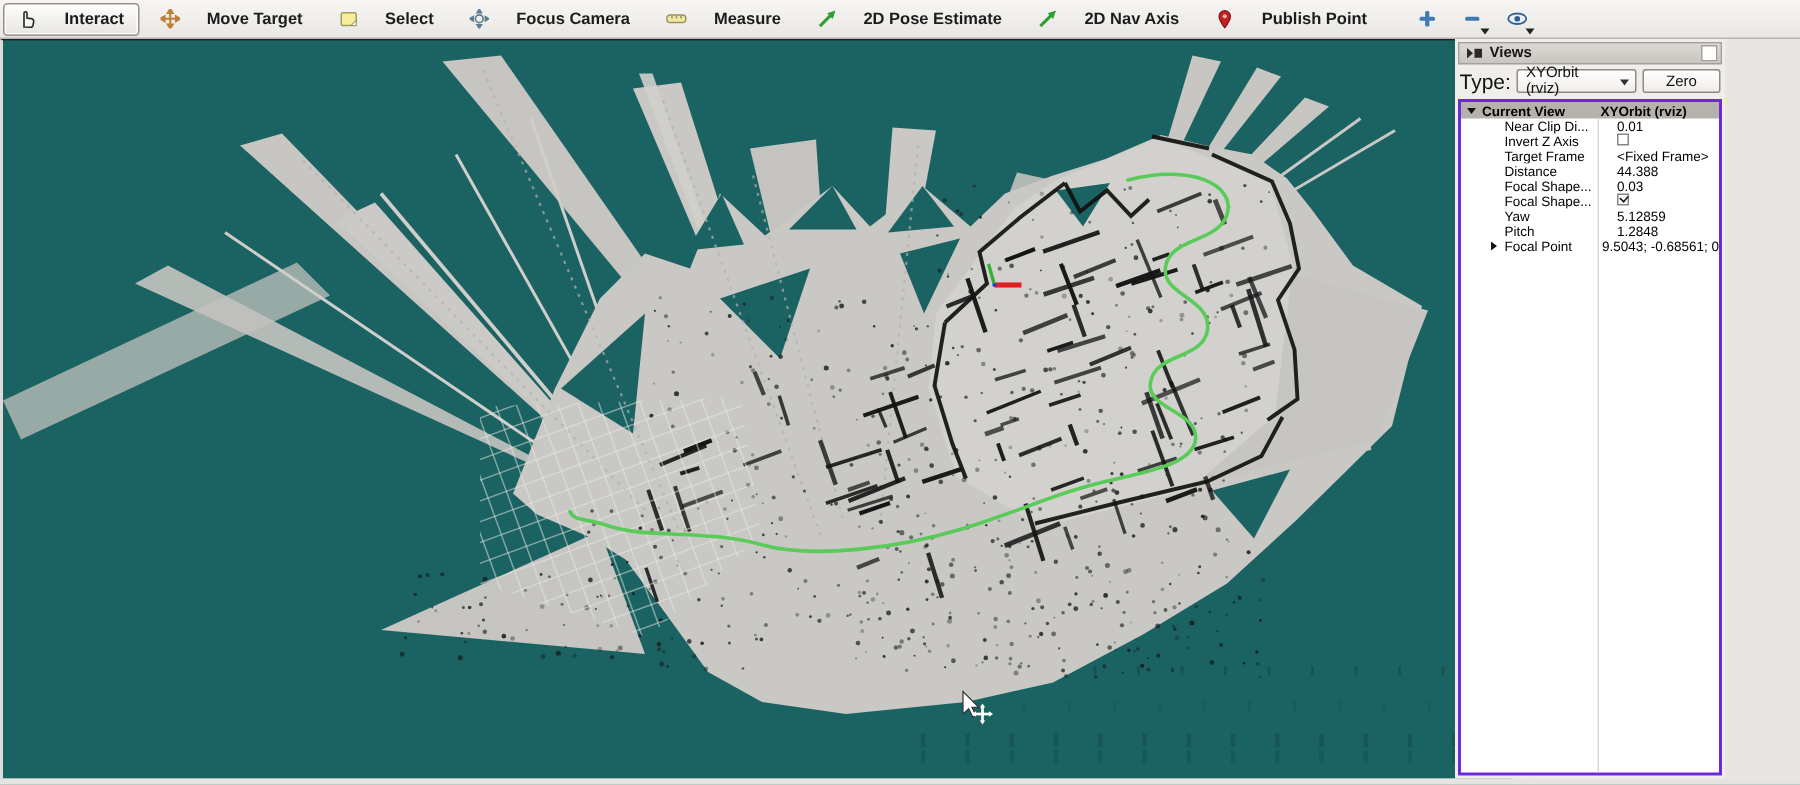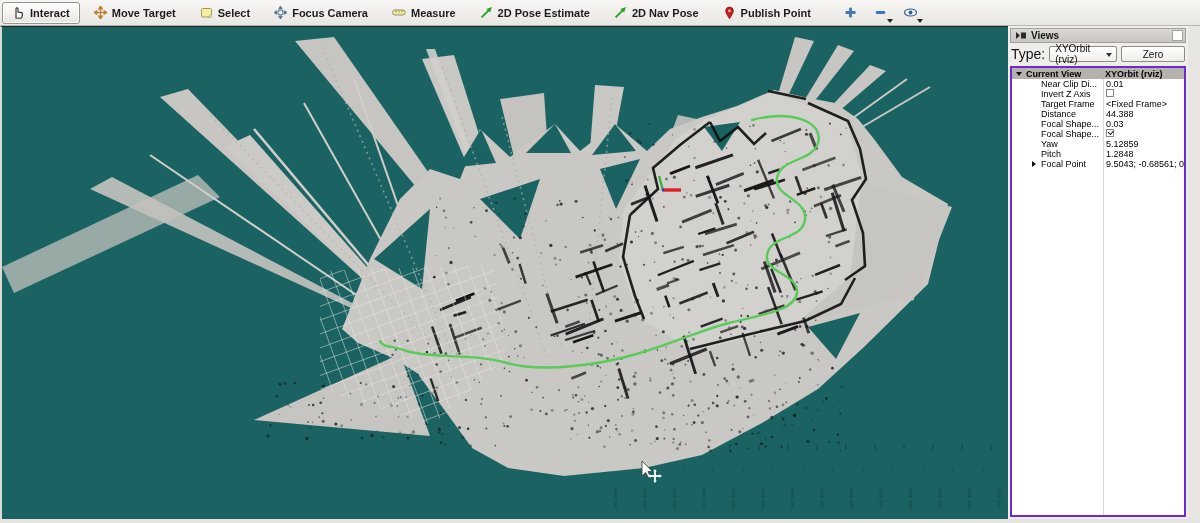--- a/index.html
+++ b/index.html
@@ -4,21 +4,21 @@
 <style>
   * { margin:0; padding:0; box-sizing:border-box; }
   html,body { width:1200px; height:523px; overflow:hidden;
     font-family:"Liberation Sans","DejaVu Sans",sans-serif; background:#e8e6e2; }
   .app { position:relative; width:1200px; height:523px; }
 
   
   .toolbar { position:absolute; top:0; left:0; width:1200px; height:26px;
     background:linear-gradient(#f7f6f4,#e9e7e3); border-bottom:1px solid #b9b6b1;
     display:flex; align-items:center; padding-left:2px; }
-  .tool { display:inline-flex; align-items:center; gap:5px; height:22px;
+  .tool { display:inline-flex; align-items:center; gap:18px; height:22px;
     padding:0 9px; margin-right:4px; font-size:11px; font-weight:700; color:#1c1c1c;
     border:1px solid transparent; border-radius:3px; cursor:default; white-space:nowrap; }
   .tool.active { background:linear-gradient(#fefefd,#e7e5e1);
     border:1px solid #979288; box-shadow:0 0 0 1px #fff inset; }
   .tool svg { display:block; }
   .iconbtn { position:relative; display:inline-flex; align-items:center; justify-content:center;
     width:24px; height:22px; margin-right:6px; border-radius:3px; }
   .iconbtn .caret { position:absolute; right:0; bottom:1px; width:0; height:0;
     border-left:3px solid transparent; border-right:3px solid transparent; border-top:4px solid #222; }
   .tbgap { width:14px; }
@@ -26,47 +26,47 @@
   
   .viewport { position:absolute; top:26px; left:0; width:1008px; height:493px;
     border-top:1px solid #20201f; border-left:2px solid #dddbd7; background:#1b6362; }
   .viewport svg { display:block; }
   .splitter { position:absolute; top:26px; left:1008px; width:12px; height:493px;
     background:#e9e7e3; border-left:1px solid #c4c1bc; border-right:1px solid #c4c1bc; }
   .splitter .harrow { position:absolute; top:255px; left:2px; width:0; height:0;
     border-top:4px solid transparent; border-bottom:4px solid transparent; border-left:6px solid #1a1a1a; }
 
   
-  .panel { position:absolute; top:26px; left:1008px; width:180px; height:493px;
+  .panel { position:absolute; top:26px; left:970px; width:180px; height:493px;
     background:#f0eeeb; padding:2px 2px 0 2px; }
   .panel-titlebar { height:15px; display:flex; align-items:center; gap:4px; padding:0 2px 0 4px;
     background:linear-gradient(#dcd9d5,#c9c6c2); border:1px solid #a3a09b; }
   .panel-title { font-size:10px; font-weight:700; color:#141414; flex:0 0 auto; }
   .undock { margin-left:auto; width:11px; height:11px; background:#fdfdfc; border:1px solid #a3a09b; }
   .type-row { height:22px; display:flex; align-items:center; gap:4px; padding:0 1px; }
   .type-label { font-size:14px; color:#141414; }
   .combo { position:relative; flex:1; height:16px; border:1px solid #8f8b85; border-radius:2px;
     background:linear-gradient(#ffffff,#f0eeeb); font-size:10px; color:#111;
     display:flex; align-items:center; padding:0 14px 0 5px; }
   .combo .caret { position:absolute; right:4px; top:6px; width:0; height:0;
     border-left:3.5px solid transparent; border-right:3.5px solid transparent; border-top:4.5px solid #333; }
-  .zero-btn { width:64px; height:16px; border:1px solid #8f8b85; border-radius:2px;
+  .zero-btn { width:52px; height:16px; border:1px solid #8f8b85; border-radius:2px;
     background:linear-gradient(#ffffff,#efede9); font-size:10px; color:#111;
     display:flex; align-items:center; justify-content:center; }
   .tree { position:relative; margin-top:1px; height:451px; background:#ffffff;
     border:2px solid #6d28d9; font-size:9px; color:#000; }
   .tree-header { height:11px; display:flex; align-items:center; background:#b5b1ab;
     font-weight:700; }
   .tree-header .exp-down { width:0; height:0; margin:0 4px 0 4px;
     border-left:3.5px solid transparent; border-right:3.5px solid transparent; border-top:4.5px solid #111; }
   .tree-header .hname { width:79px; }
   .tree-header .hval { flex:1; }
   .trow { height:10px; display:flex; align-items:center; }
   .trow .tname { width:91px; padding-left:29px; white-space:nowrap; overflow:hidden; }
-  .trow .tval { flex:1; padding-left:3px; white-space:nowrap; }
+  .trow .tval { flex:1; padding-left:13px; white-space:nowrap; }
   .trow .exp-right { position:absolute; left:20px; width:0; height:0;
     border-top:3.5px solid transparent; border-bottom:3.5px solid transparent; border-left:4.5px solid #111; }
   .col-divider { position:absolute; left:91px; top:11px; bottom:0; width:1px; background:#d9d7d3; }
   .checkbox { position:relative; display:inline-block; width:8px; height:8px;
     border:1px solid #8a8680; background:#fff; }
   .checkbox.checked::after { content:""; position:absolute; left:1px; top:0px;
     width:4px; height:2.5px; border-left:1.6px solid #111; border-bottom:1.6px solid #111;
     transform:rotate(-48deg); }
   .bottom-strip { position:absolute; left:0; top:519px; width:1200px; height:4px; background:#e6e4e0; }
 </style>
@@ -128,21 +128,21 @@
         <line x1="1.6" y1="11.4" x2="9.4" y2="3.6" stroke="#2e9e2e" stroke-width="2"></line>
         <polygon points="12,1 6.4,2.9 10.1,6.6" fill="#2e9e2e"></polygon>
       </svg>
       <span>2D Pose Estimate</span>
     </div>
     <div class="tool">
       <svg width="13" height="13" viewBox="0 0 13 13">
         <line x1="1.6" y1="11.4" x2="9.4" y2="3.6" stroke="#2e9e2e" stroke-width="2"></line>
         <polygon points="12,1 6.4,2.9 10.1,6.6" fill="#2e9e2e"></polygon>
       </svg>
-      <span>2D Nav Pose</span>
+      <span>2D Nav Axis</span>
     </div>
     <div class="tool">
       <svg width="13" height="13" viewBox="0 0 13 13">
         <path d="M6.5,12.6 C6.5,12.6 2.7,7.6 2.7,4.9 A3.8,3.8 0 0 1 10.3,4.9 C10.3,7.6 6.5,12.6 6.5,12.6 Z" fill="#c4201f" stroke="#7e1413" stroke-width="0.8"></path>
         <circle cx="6.5" cy="4.9" r="1.4" fill="#eab1b0"></circle>
       </svg>
       <span>Publish Point</span>
     </div>
     <div class="tbgap"></div>
     <div class="iconbtn">

